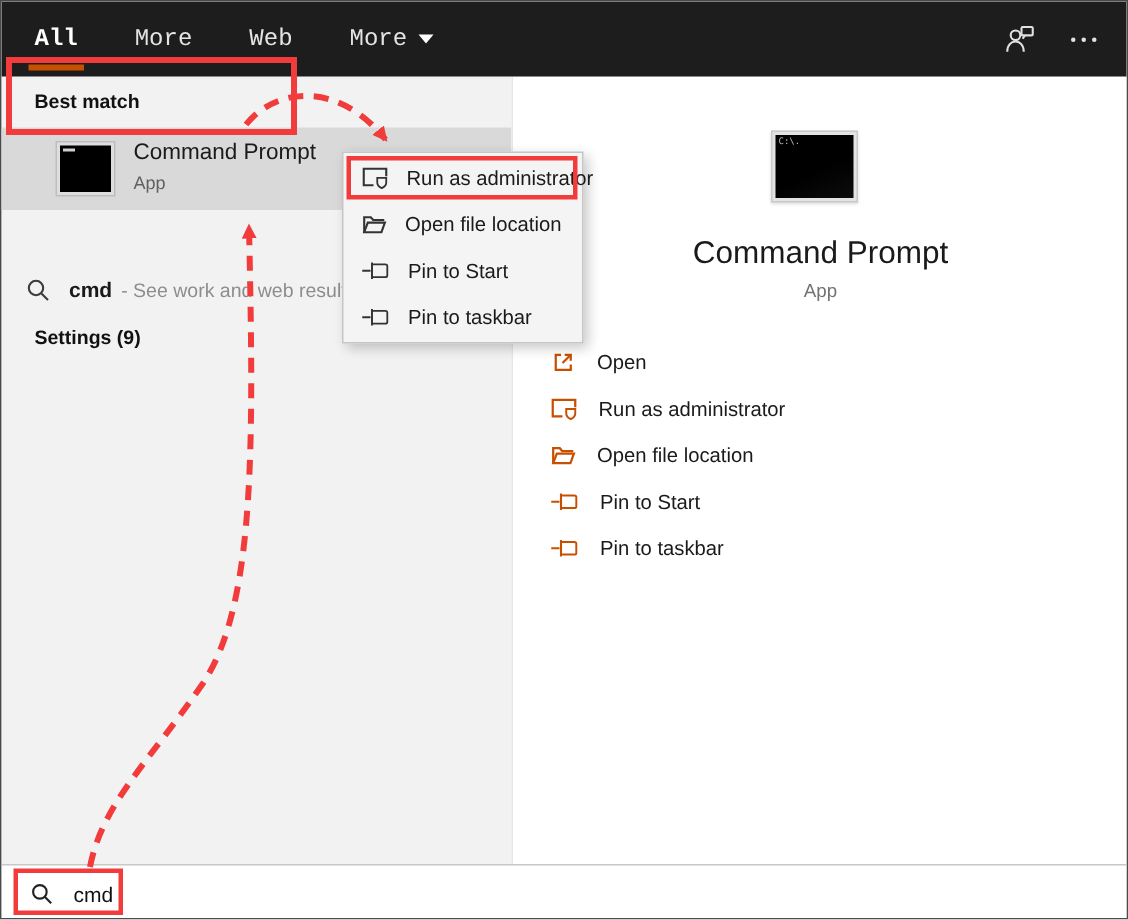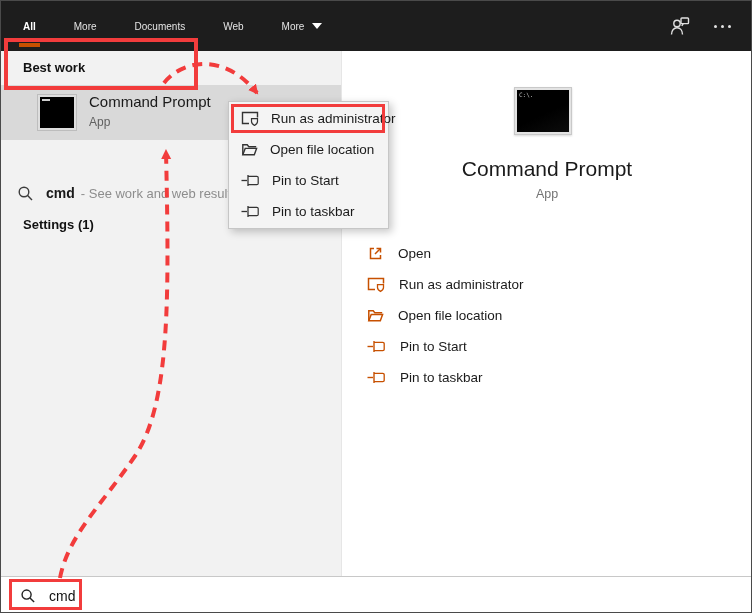--- a/index.html
+++ b/index.html
@@ -5,21 +5,21 @@
   html,body{margin:0;padding:0;background:#fff;}
   *{box-sizing:border-box;}
   .screen{
     position:relative;width:752px;height:613px;overflow:hidden;
     font-family:"Liberation Sans",sans-serif;
     border:1px solid #4a4a4a;background:#f2f2f2;
   }
   
   .topbar{position:absolute;left:0;top:0;width:100%;height:50px;background:#1d1d1d;z-index:3;}
   .tabs{position:absolute;left:22px;top:0;height:100%;display:flex;align-items:center;gap:38px;}
-  .tab{color:#e4e4e4;font-size:10px;position:relative;height:100%;display:flex;align-items:center;cursor:default;}
+  .tab{color:#e4e4e4;font-size:16px;position:relative;height:100%;display:flex;align-items:center;cursor:default;font-family:Liberation Mono, monospace;}
   .tab.active{color:#fff;font-weight:bold;}
   .tab.active::after{content:"";position:absolute;left:-4px;right:-4px;bottom:4px;height:4px;background:#c75000;}
   .tab .caret{width:0;height:0;border-left:5px solid transparent;border-right:5px solid transparent;border-top:6px solid #fff;margin-left:8px;}
   .topbar-icons{position:absolute;right:20px;top:0;height:100%;display:flex;align-items:center;gap:22px;}
   .dots{display:flex;gap:4px;}
   .dots i{width:3px;height:3px;border-radius:50%;background:#e2e2e2;}
   
   .left-panel{position:absolute;left:0;top:50px;width:340px;height:525px;background:#f2f2f2;z-index:1;}
   .right-panel{position:absolute;left:340px;top:50px;width:411px;height:525px;background:#fff;border-left:1px solid #e6e6e6;z-index:1;}
   .heading{font-size:13px;font-weight:bold;color:#111;}
@@ -45,21 +45,21 @@
     border:1px solid #c6c6c6;box-shadow:3px 3px 8px rgba(0,0,0,0.22);z-index:5;padding:1px 0;}
   .menu-item{height:31px;display:flex;align-items:center;padding:0 12px;gap:12px;}
   .menu-item .lbl{font-size:13.5px;color:#1a1a1a;white-space:nowrap;}
   .redbox-menu{position:absolute;left:2px;top:2px;width:154px;height:29px;border:3px solid #f23c3c;z-index:6;}
   
   .big-icon{position:absolute;left:172px;top:36px;width:58px;height:48px;background:#e3e3e3;border:1px solid #c9c9c9;padding:2px;box-shadow:0 1px 2px rgba(0,0,0,0.15);}
   .big-icon .term{width:100%;height:100%;background:linear-gradient(155deg,#000 55%,#0c0c0c);position:relative;}
   .big-icon .prompt{position:absolute;left:2px;top:1px;color:#bbb;font-size:6px;font-family:"DejaVu Sans Mono",monospace;line-height:7px;}
   .rp-title{position:absolute;left:0;top:106px;width:100%;text-align:center;font-size:21px;color:#1a1a1a;}
   .rp-sub{position:absolute;left:0;top:136px;width:100%;text-align:center;font-size:12.5px;color:#737373;}
-  .actions{position:absolute;left:25px;top:187px;text-align:right;}
+  .actions{position:absolute;left:25px;top:175px;text-align:right;}
   .action-row{height:31px;display:flex;align-items:center;gap:14px;}
   .action-row .lbl{font-size:13.5px;color:#1a1a1a;}
   
   .searchbar{position:absolute;left:0;top:575px;width:752px;height:38px;background:#fff;border-top:1px solid #c8c8c8;z-index:2;}
   .searchbar .inner{display:flex;align-items:center;height:100%;}
   .searchbar .mag{margin-left:19px;}
   .sb-query{font-size:14px;color:#111;margin-left:13px;}
   .redbox-sb{position:absolute;left:8px;top:578px;width:73px;height:31px;border:3px solid #f23c3c;z-index:6;}
   
   .arrows{position:absolute;left:0;top:0;width:752px;height:613px;z-index:8;pointer-events:none;}
@@ -72,23 +72,20 @@
 
   <div class="topbar">
     <div class="tabs">
       <div class="tab active">
           <span>All</span>
         </div>
       <div class="tab">
           <span>More</span>
         </div>
       <div class="tab">
-          <span>Documents</span>
-        </div>
-      <div class="tab">
           <span>Web</span>
         </div>
       <div class="tab">
           <span>More</span>
           <span class="caret"></span>
         </div>
     </div>
     <div class="topbar-icons">
       <span>
         <svg width="24" height="24" viewBox="0 0 24 24" fill="none" stroke="#e0e0e0" stroke-width="1.4">
@@ -100,21 +97,21 @@
       </span>
       <span class="dots">
           <i></i>
           <i></i>
           <i></i>
         </span>
     </div>
   </div>
 
   <div class="left-panel">
-    <div class="heading h-bestmatch">Best work</div>
+    <div class="heading h-bestmatch">Best match</div>
 
     <div class="bm-row">
       <div class="bm-icon">
           <div class="term"></div>
         </div>
       <div class="bm-text">
         <div class="bm-name">Command Prompt</div>
         <div class="bm-type">App</div>
       </div>
     </div>
@@ -122,21 +119,21 @@
     <div class="search-row">
       <span class="mag">
         <svg width="17" height="17" viewBox="0 0 17 17" fill="none" stroke="#3c3c3c" stroke-width="1.4">
           <circle cx="7" cy="7" r="4.8"></circle>
             <path d="M10.6 10.6 L15 15"></path>
         </svg>
       </span>
       <span class="sr-query">cmd</span>
       <span class="sr-suffix">- See work and web results</span>
     </div>
-    <div class="heading h-settings">Settings (1)</div>
+    <div class="heading h-settings">Settings (9)</div>
   </div>
 
   <div class="right-panel">
     <div class="big-icon">
       <div class="term">
           <span class="prompt">C:\.</span>
         </div>
     </div>
     <div class="rp-title">Command Prompt</div>
     <div class="rp-sub">App</div>

